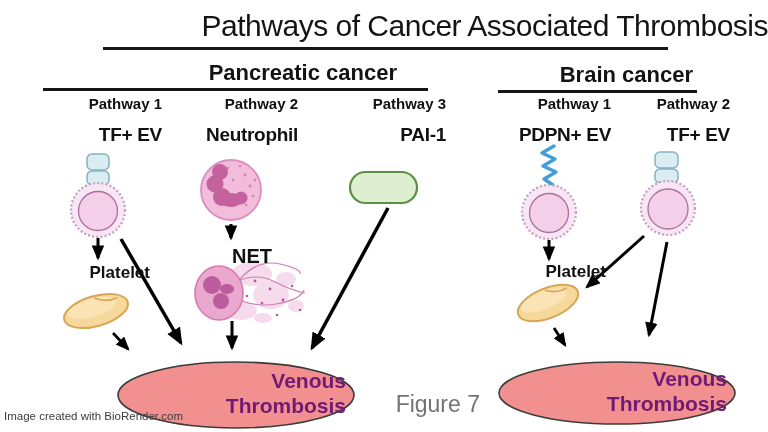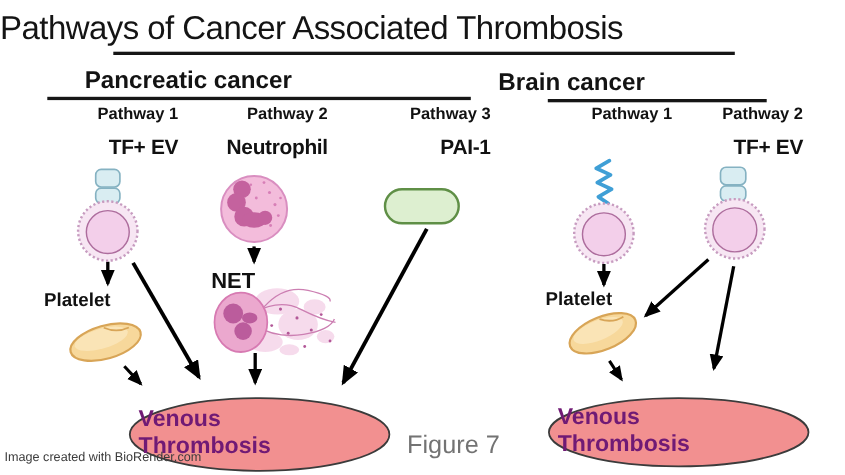--- a/index.html
+++ b/index.html
@@ -1,21 +1,21 @@
 <!DOCTYPE html>
 <html><head>
 <meta charset="utf-8">
 <style>
   html,body{margin:0;padding:0;background:#fff;}
   .canvas{
     position:relative;width:768px;height:432px;background:#ffffff;overflow:hidden;
     font-family:"Liberation Sans",sans-serif;color:#111;
   }
   .abs{position:absolute;}
-  .ctr{text-align:left;}
+  .ctr{text-align:right;}
   .title{left:0;top:9px;width:768px;font-size:30px;font-weight:400;letter-spacing:-0.5px;color:#141414;}
   .title-rule{left:103px;top:47px;width:565px;border-top:3px solid #161616;}
   .sec-hdr{font-size:22px;font-weight:700;color:#131313;}
   .hdr-panc{left:77px;top:60px;width:320px;}
   .hdr-brain{left:453px;top:62px;width:240px;}
   .rule-panc{left:43px;top:88px;width:385px;border-top:3px solid #161616;}
   .rule-brain{left:498px;top:90px;width:199px;border-top:3px solid #161616;}
   .pcol{top:96px;width:130px;text-align:right;line-height:1.1;}
   .pcol .pw{font-size:15px;font-weight:700;}
   .pcol .mol{font-size:19px;font-weight:700;margin-top:12px;letter-spacing:-0.3px;}
@@ -163,20 +163,21 @@
   <div class="abs pcol c2">
     <div class="pw">Pathway 2</div>
     <div class="mol">Neutrophil</div>
   </div>
   <div class="abs pcol c3">
     <div class="pw">Pathway 3</div>
     <div class="mol">PAI-1</div>
   </div>
   <div class="abs pcol c4">
     <div class="pw">Pathway 1</div>
+    <div class="mol">PDPN+ EV</div>
   </div>
   <div class="abs pcol c5">
     <div class="pw">Pathway 2</div>
     <div class="mol">TF+ EV</div>
   </div>
 
   <div class="abs plt-lbl plt-l ctr">Platelet</div>
   <div class="abs net-lbl ctr">NET</div>
   <div class="abs plt-lbl plt-r ctr">Platelet</div>
 

